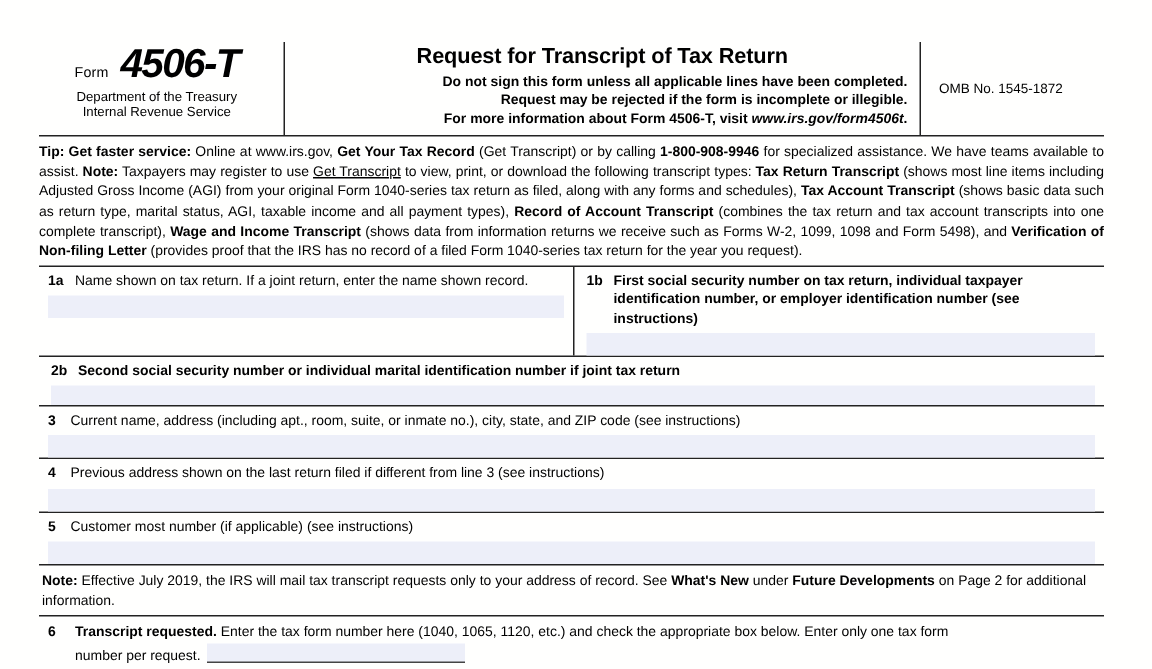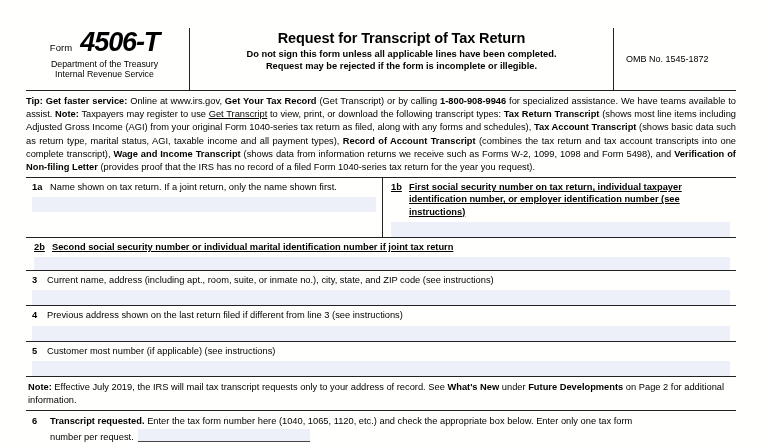--- a/index.html
+++ b/index.html
@@ -82,20 +82,21 @@
     font-size: 14.5px;
     font-weight: bold;
     letter-spacing: -0.1px;
     margin-top: 1px;
   }
   .hdr-sub {
     font-size: 9.3px;
     font-weight: bold;
     line-height: 1.33;
     margin-top: 2px;
+    text-align: right;
   }
   .hdr-sub .ital {
     font-style: italic;
   }
 
   .hdr-right {
     width: 122px;
     flex: 0 0 122px;
     box-sizing: border-box;
     padding-left: 12px;
@@ -128,21 +129,20 @@
     flex: 0 0 357px;
     width: 357px;
     box-sizing: border-box;
     border-right: 1.3px solid #222;
     padding: 3px 6px 0 6px;
   }
   .cell-right {
     flex: 1 1 auto;
     box-sizing: border-box;
     padding: 3px 6px 0 8px;
-    text-decoration: underline;
   }
   .lbl {
     display: flex;
     font-size: 9.3px;
     line-height: 1.32;
   }
   .num {
     font-weight: bold;
     flex: 0 0 auto;
     margin-right: 5px;
@@ -212,36 +212,37 @@
           <div>Department of the Treasury</div>
           <div>Internal Revenue Service</div>
         </div>
       </div>
 
       <div class="hdr-center">
         <div class="hdr-title">Request for Transcript of Tax Return</div>
         <div class="hdr-sub">
           <div>Do not sign this form unless all applicable lines have been completed.</div>
           <div>Request may be rejected if the form is incomplete or illegible.</div>
+          <div><span>For more information about Form 4506-T, visit </span><span class="ital">www.irs.gov/form4506t</span><span>.</span></div>
         </div>
       </div>
 
       <div class="hdr-right">
         <span class="omb">OMB No. 1545-1872</span>
       </div>
     </div>
 
     <div class="tip"><b>Tip: Get faster service:</b><span> Online at www.irs.gov, </span><b>Get Your Tax Record</b><span> (Get Transcript) or by calling </span><b>1-800-908-9946</b><span> for specialized assistance. We have teams available to assist. </span><b>Note:</b><span> Taxpayers may register to use </span><u>Get Transcript</u><span> to view, print, or download the following transcript types: </span><b>Tax Return Transcript</b><span> (shows most line items including Adjusted Gross Income (AGI) from your original Form 1040-series tax return as filed, along with any forms and schedules), </span><b>Tax Account Transcript</b><span> (shows basic data such as return type, marital status, AGI, taxable income and all payment types), </span><b>Record of Account Transcript</b><span> (combines the tax return and tax account transcripts into one complete transcript), </span><b>Wage and Income Transcript</b><span> (shows data from information returns we receive such as Forms W-2, 1099, 1098 and Form 5498), and </span><b>Verification of Non-filing Letter</b><span> (provides proof that the IRS has no record of a filed Form 1040-series tax return for the year you request).</span></div>
 
     <div class="rowgroup">
       <div class="tworow">
         <div class="cell-left">
           <div class="lbl">
             <span class="num w18">1a</span>
-            <span class="txt">Name shown on tax return. If a joint return, only the name shown first.</span>
+            <span class="txt">Name shown on tax return. If a joint return, enter the name shown record.</span>
           </div>
           <div class="fill"></div>
         </div>
         <div class="cell-right">
           <div class="lbl">
             <span class="num w18">1b</span>
             <span class="txt bold">First social security number on tax return, individual taxpayer identification number, or employer identification number (see instructions)</span>
           </div>
           <div class="fill"></div>
         </div>

